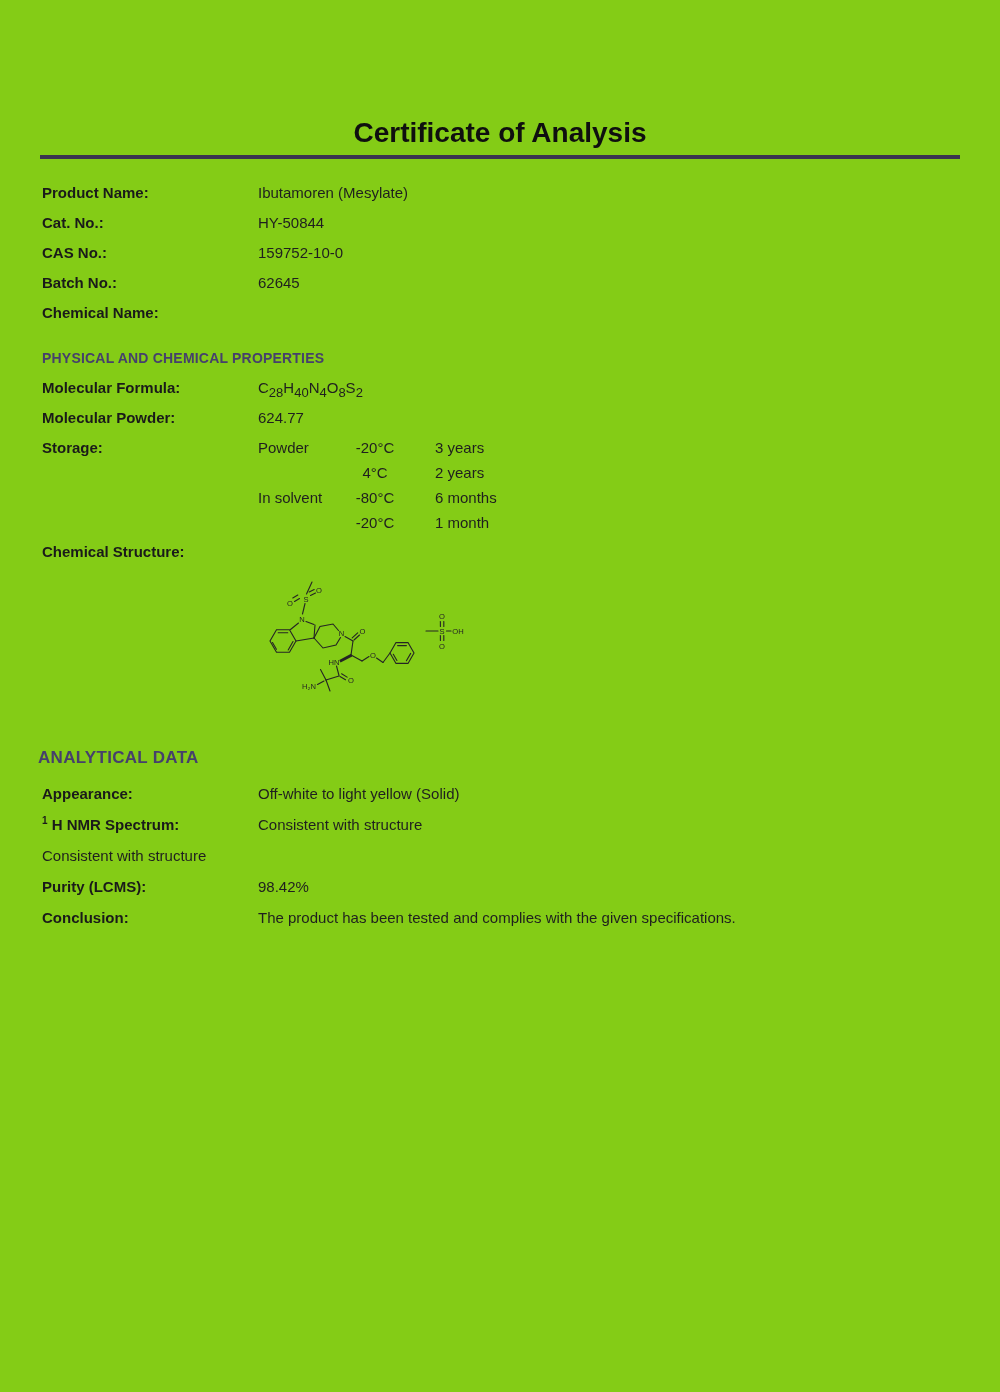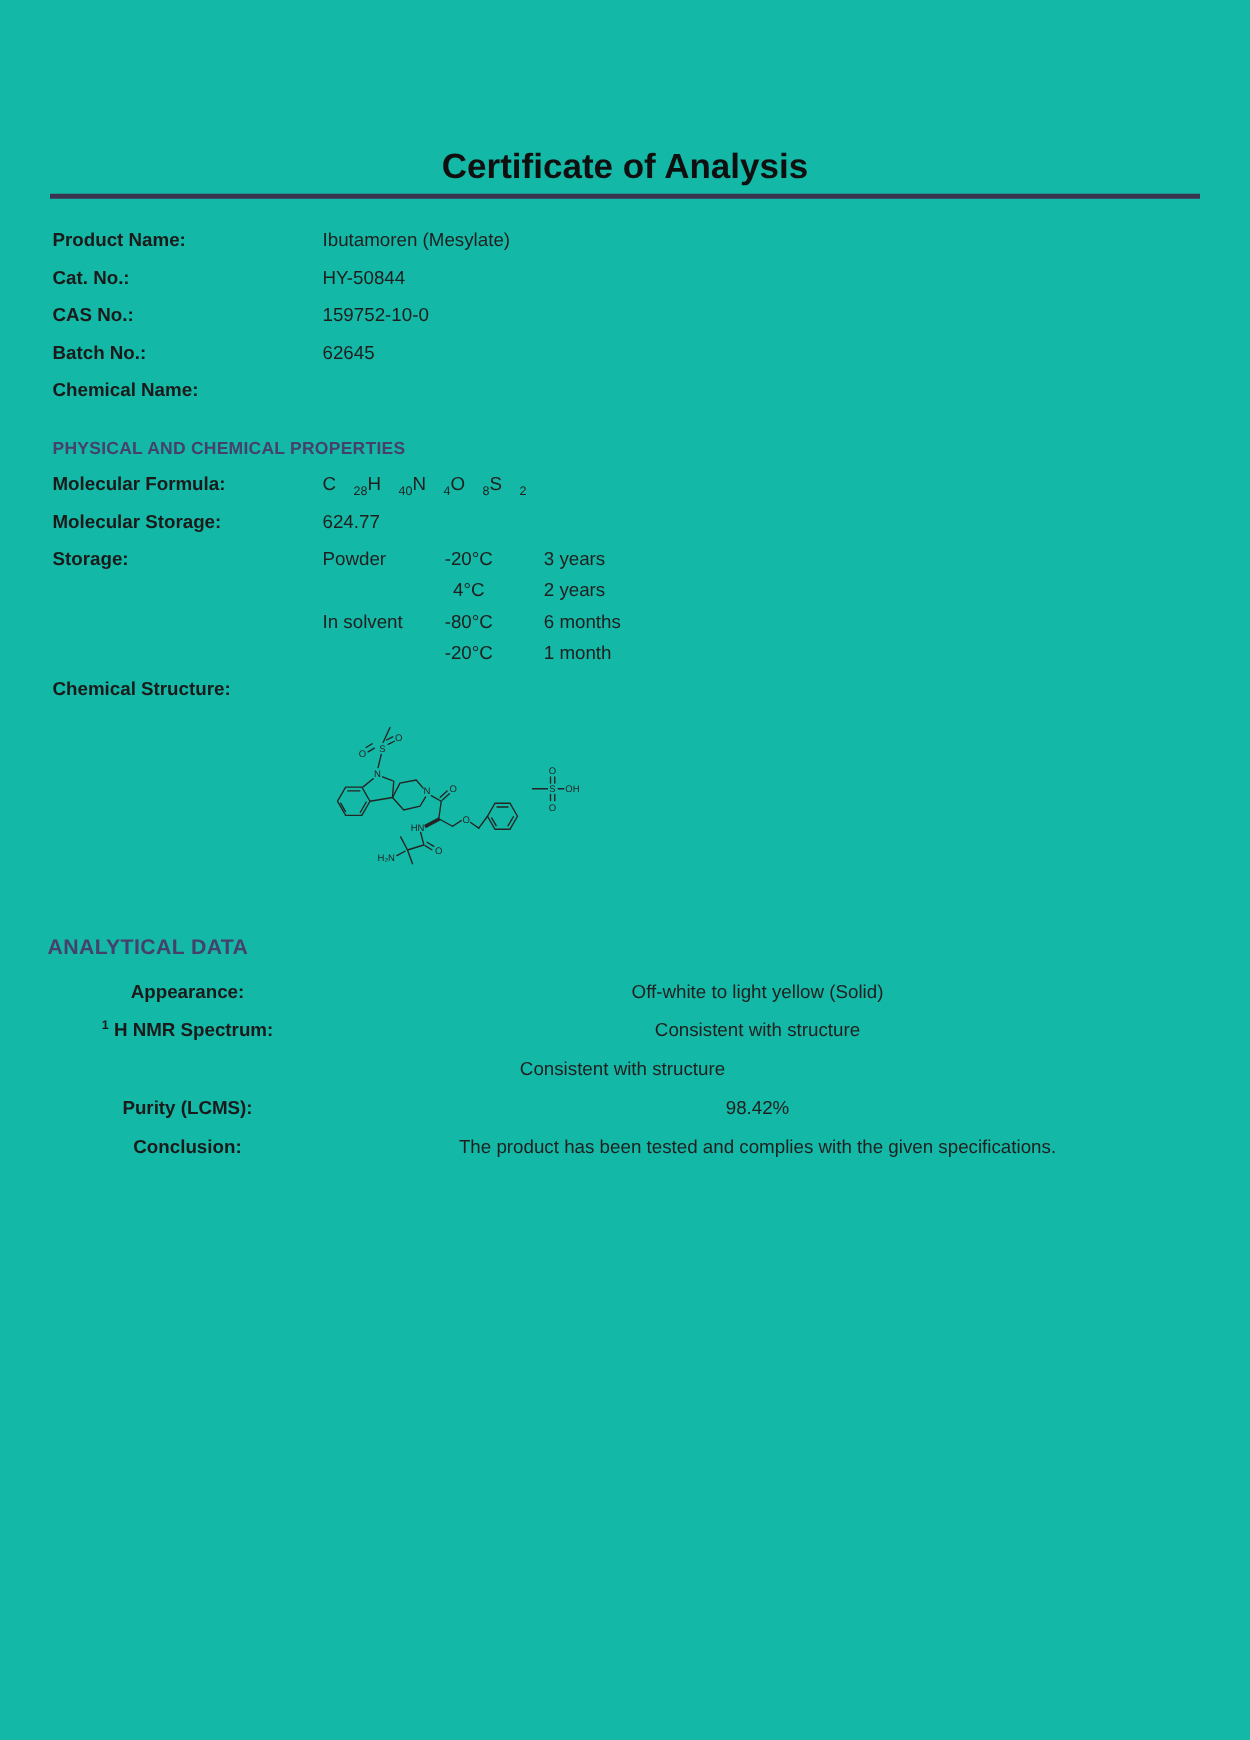--- a/index.html
+++ b/index.html
@@ -3,21 +3,21 @@
 <meta charset="utf-8">
 <style>
   * { box-sizing: border-box; }
   html, body { margin: 0; padding: 0; background: #ffffff; }
   body {
     width: 1000px; height: 1392px;
     font-family: "Liberation Sans", "DejaVu Sans", sans-serif;
     color: #1f1f1f;
     -webkit-font-smoothing: antialiased;
   }
-  .page { position: relative; width: 1000px; height: 1392px; overflow: hidden; background:#14b8a6; }
+  .page { position: relative; width: 1000px; height: 1392px; overflow: hidden; background:#84cc16; }
 
   h1.title {
     margin: 0; padding-top: 116px;
     text-align: center;
     font-size: 28px; line-height: 34px; font-weight: 700;
     color: #0f0f0f;
   }
   .rule { margin: 5px 40px 0 40px; height: 4px; background: #3a3450; }
 
   .info { margin: 21px 40px 0 42px; }
@@ -25,36 +25,36 @@
   .row .lbl { width: 216px; flex: none; font-weight: 700; color: #1a1a1a; }
   .row .val { flex: 1; padding-right: 6px; }
 
   h2.sec {
     margin: 24px 0 9px 42px;
     font-size: 14px; font-weight: 700; letter-spacing: 0.2px;
     color: #46406c;
   }
   h2.sec.analytical { margin: 34px 0 13px 38px; font-size: 17px; letter-spacing: 0.3px; }
 
-  sub { font-size: 10px; line-height: 0; margin-left: 14px; }
+  sub { font-size: 13px; line-height: 0; }
   sup { font-size: 10px; line-height: 0; }
 
   .storage-grid { line-height: 25px; }
   .storage-row { display: flex; }
   .storage-cond { width: 87px; flex: none; }
   .storage-temp { width: 60px; flex: none; text-align: center; }
   .storage-dur { margin-left: 30px; }
 
   .structure-wrap { margin: 2px 0 0 250px; }
   svg.mol { display: block; }
   svg.mol line, svg.mol polyline, svg.mol polygon.ring { stroke: #242424; stroke-width: 1.1; fill: none; stroke-linecap: round; }
   svg.mol polygon.wedge { fill: #242424; stroke: none; }
   svg.mol text { font-family: "Liberation Sans", sans-serif; font-size: 7.6px; fill: #242424; }
 
-  .analytical-rows .row { margin-bottom: 5px; text-align: center; }
+  .analytical-rows .row { margin-bottom: 5px; }
 </style>
 </head>
 <body>
 
 <div class="page">
 
   <h1 class="title">Certificate of Analysis</h1>
   <div class="rule"></div>
 
   <div class="info">
@@ -80,21 +80,21 @@
   </div>
 
   <h2 class="sec">PHYSICAL AND CHEMICAL PROPERTIES</h2>
 
   <div class="info" style="margin-top:0;">
     <div class="row">
       <div class="lbl">Molecular Formula:</div>
       <div class="val"><span>C</span><sub>28</sub><span>H</span><sub>40</sub><span>N</span><sub>4</sub><span>O</span><sub>8</sub><span>S</span><sub>2</sub></div>
     </div>
     <div class="row">
-      <div class="lbl">Molecular Storage:</div>
+      <div class="lbl">Molecular Powder:</div>
       <div class="val">624.77</div>
     </div>
     <div class="row">
       <div class="lbl">Storage:</div>
       <div class="val storage-grid">
         <div class="storage-row">
           <span class="storage-cond">Powder</span>
           <span class="storage-temp">-20°C</span>
           <span class="storage-dur">3 years</span>
         </div>

